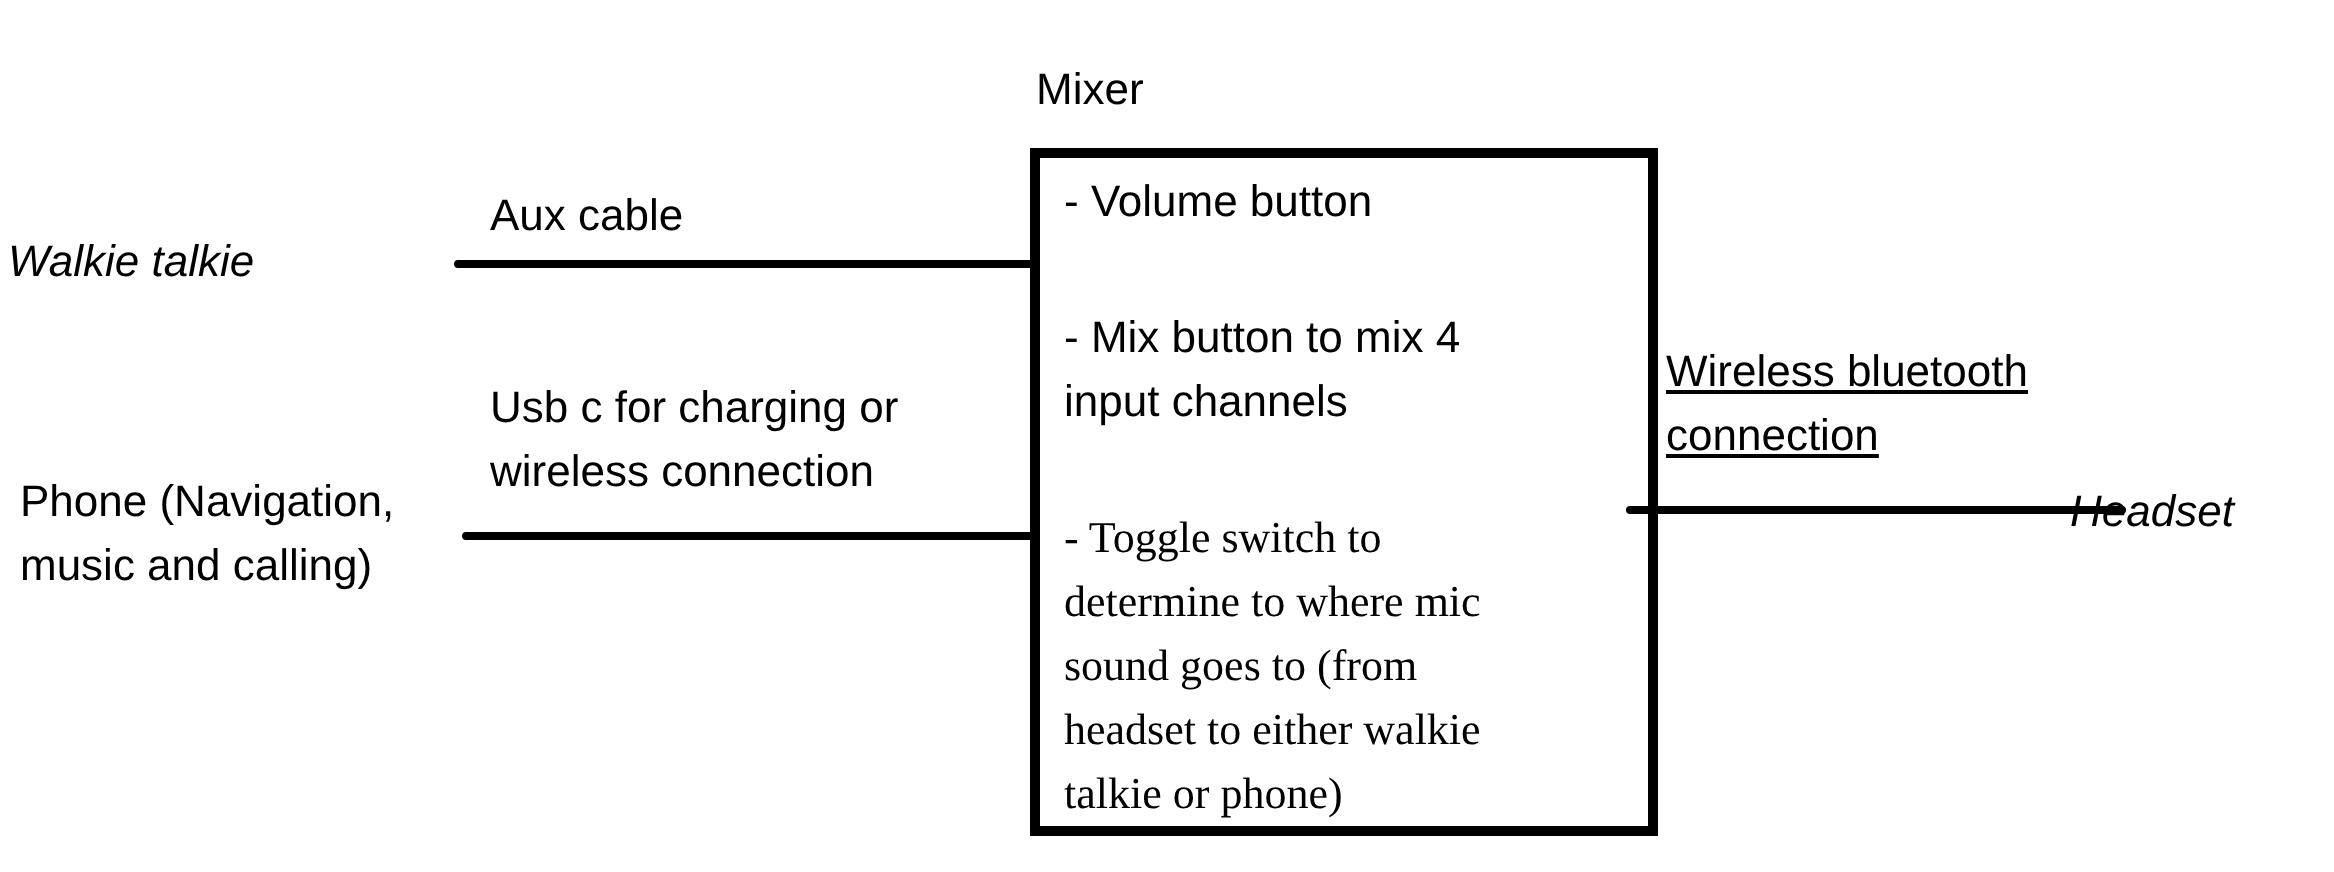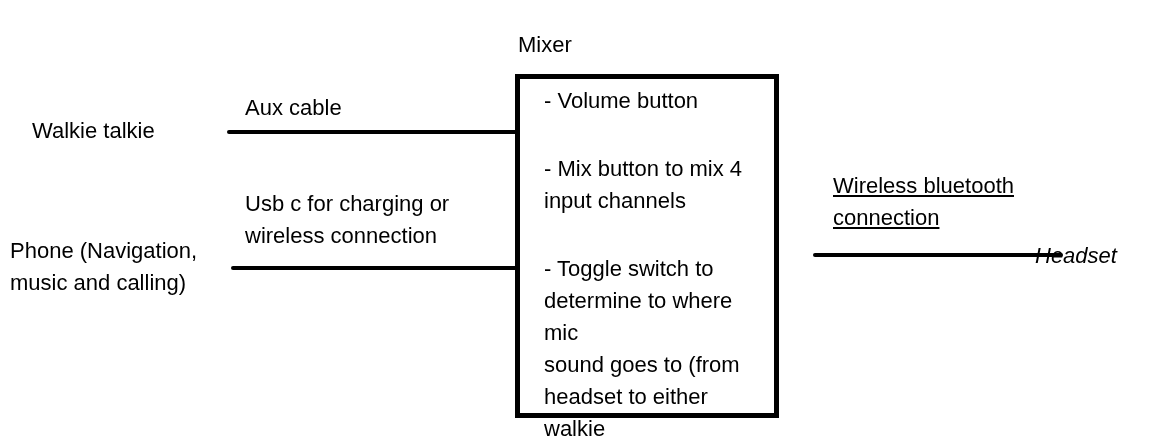--- a/index.html
+++ b/index.html
@@ -25,36 +25,37 @@
   .connector {
     position: absolute;
     height: 4px;
     background: #000000;
     border-radius: 2px;
   }
   .mixer-box {
     position: absolute;
     left: 515px;
     top: 74px;
-    width: 264px;
+    width: 314px;
     height: 344px;
     border: 5px solid #000000;
     box-sizing: border-box;
     background: #ffffff;
-    padding: 6px 6px 0 24px;
+    padding: 6px 6px 0 12px;
   }
   .mixer-box p {
     margin: 0 0 36px 0;
     white-space: pre-line;
   }
   .mixer-box p:last-child {
     margin-bottom: 0;
+    font-family: Liberation Serif, serif;
   }
   
-  .walkie-label   { left: 32px;  top: 115px; }
+  .walkie-label   { left: 4px;  top: 115px; font-style: italic; }
   .phone-label    { left: 10px;  top: 235px; }
   .headset-label  { left: 1035px; top: 240px; font-style: italic; }
   .mixer-title    { left: 518px; top: 29px; }
   
   .aux-label      { left: 245px; top: 92px; }
   .usb-label      { left: 245px; top: 188px; }
   .bt-label       { left: 833px; top: 170px; text-decoration: underline; }
   
   .aux-line   { left: 227px; top: 130px; width: 290px; }
   .phone-line { left: 231px; top: 266px; width: 286px; }

